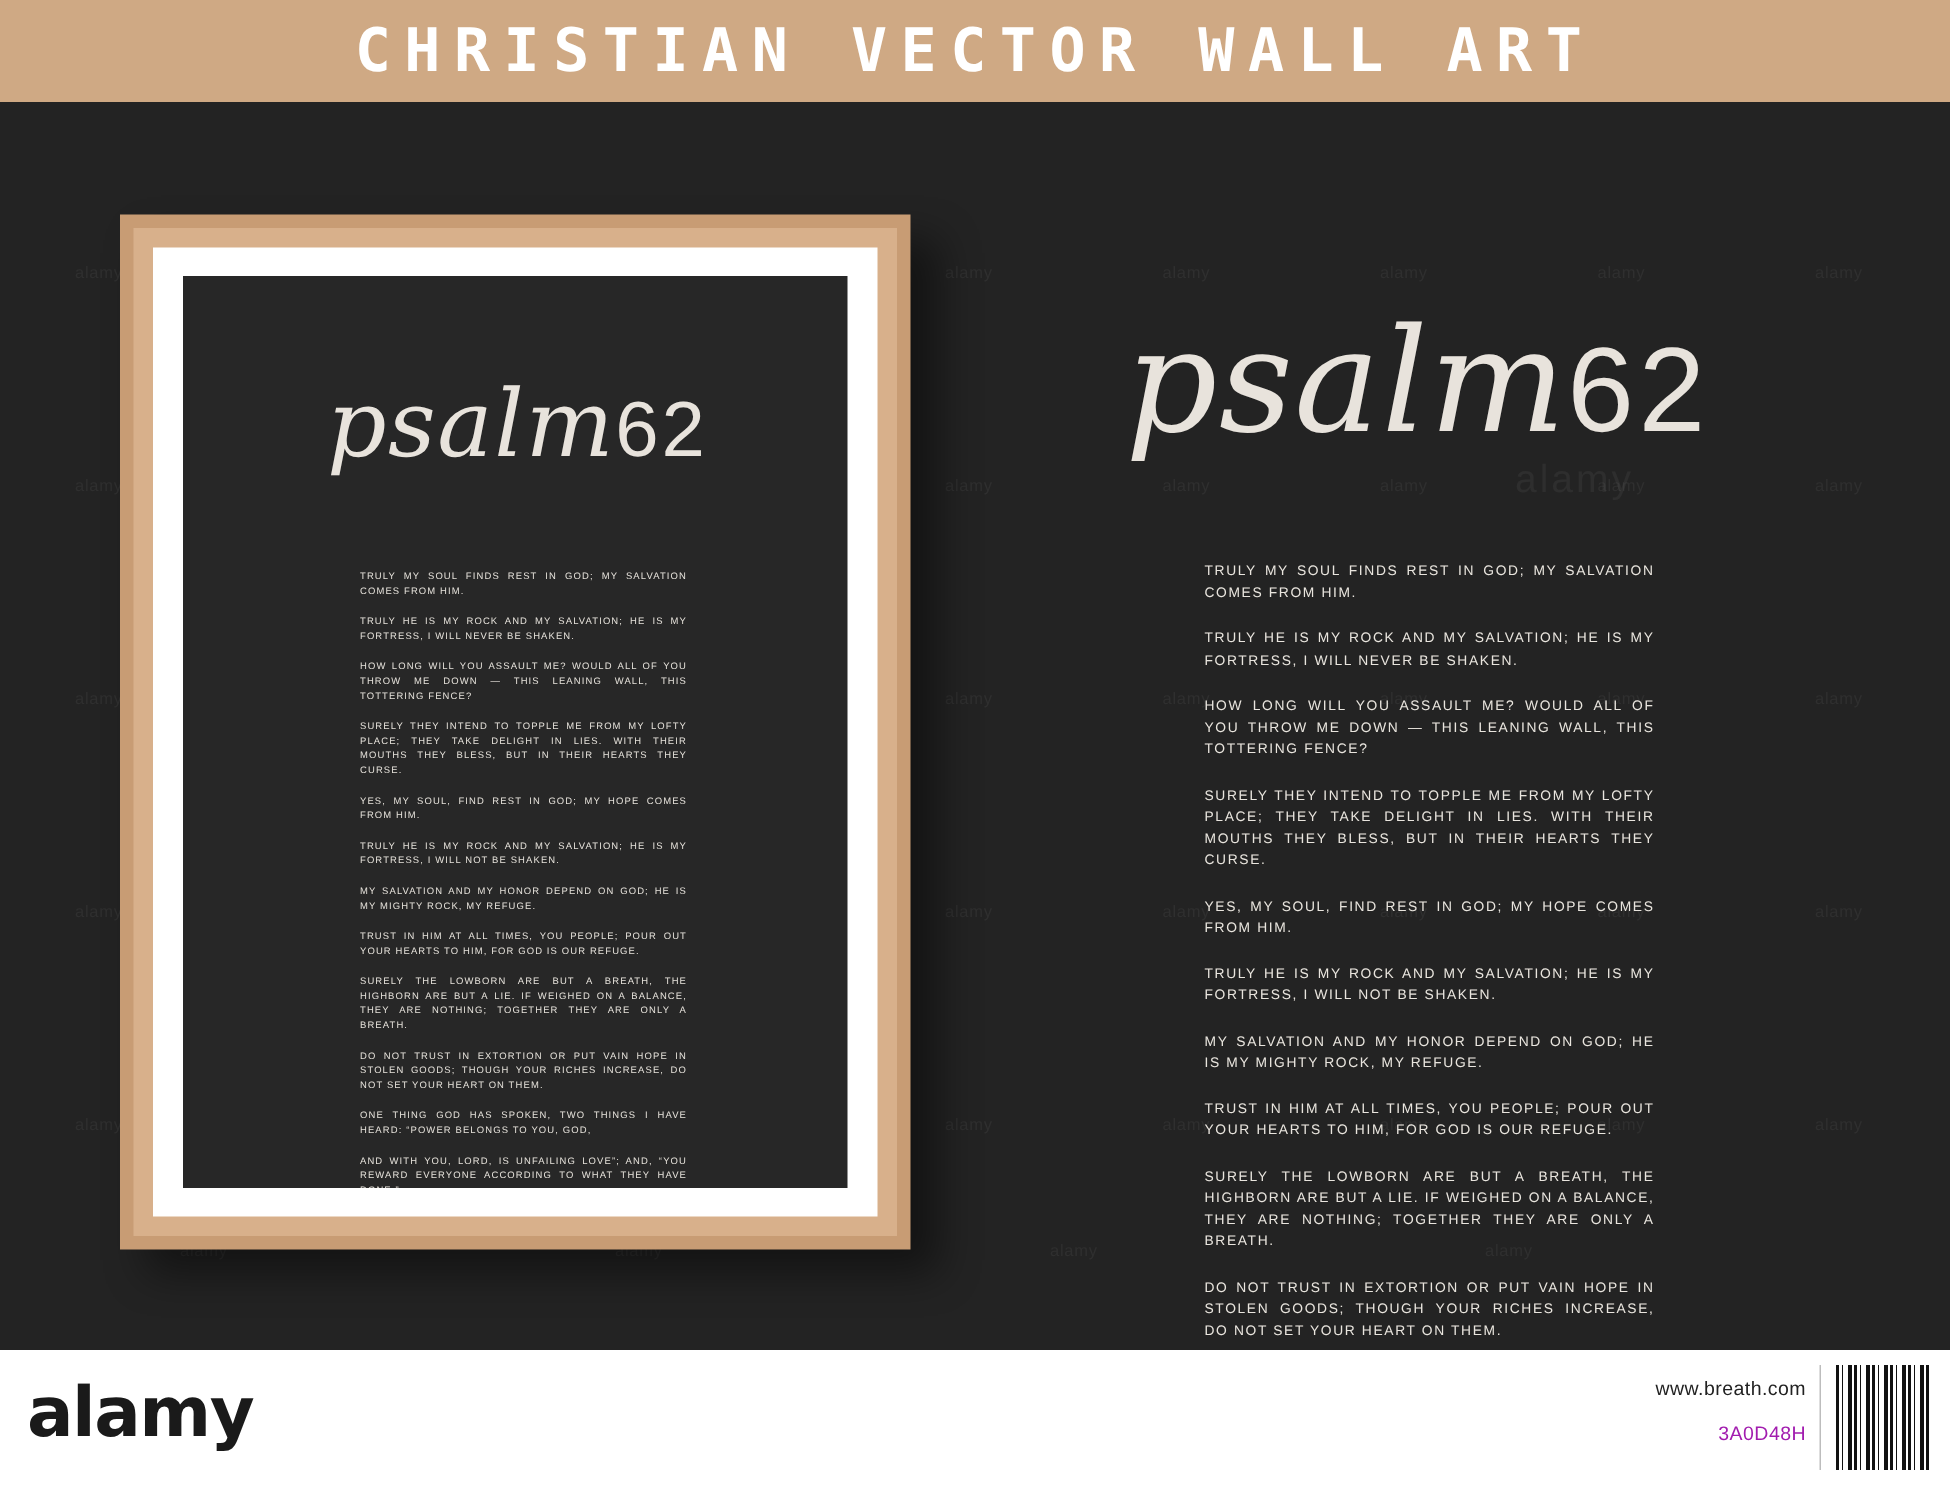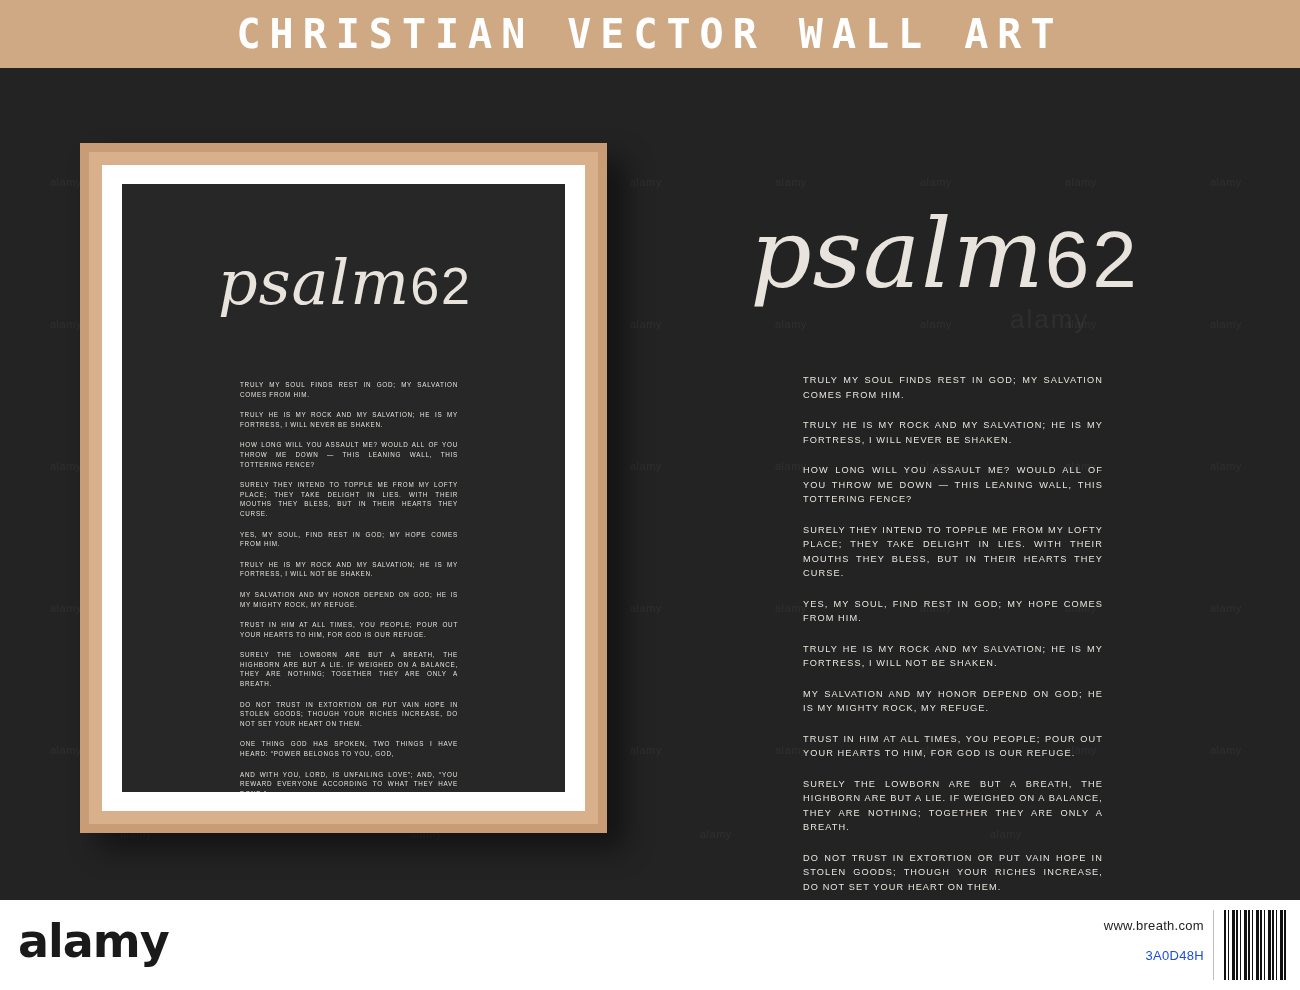--- a/index.html
+++ b/index.html
@@ -192,21 +192,21 @@
   .footer-url {
     position: absolute;
     right: 96px; top: 18px;
     color: #222222;
     font-size: 13px;
     letter-spacing: 0.3px;
   }
   .footer-id {
     position: absolute;
     right: 96px; top: 48px;
-    color: #1d4ed8;
+    color: #a21caf;
     font-size: 13px;
     letter-spacing: 0.3px;
   }
   .footer-divider {
     position: absolute;
     right: 86px; top: 10px;
     width: 1px;
     height: 70px;
     background: #bdbdbd;
   }

